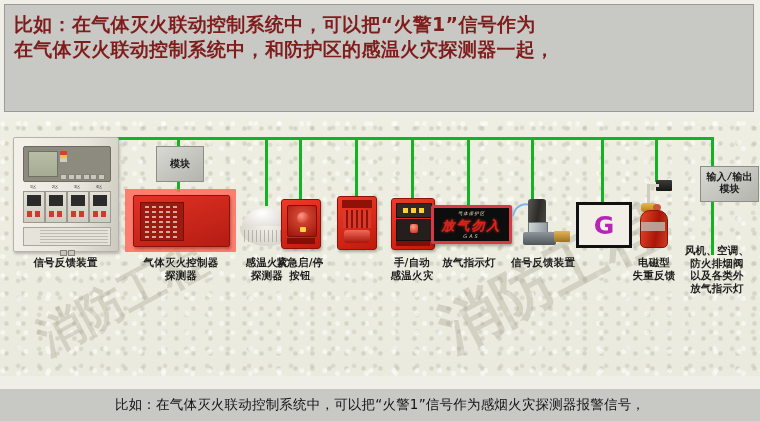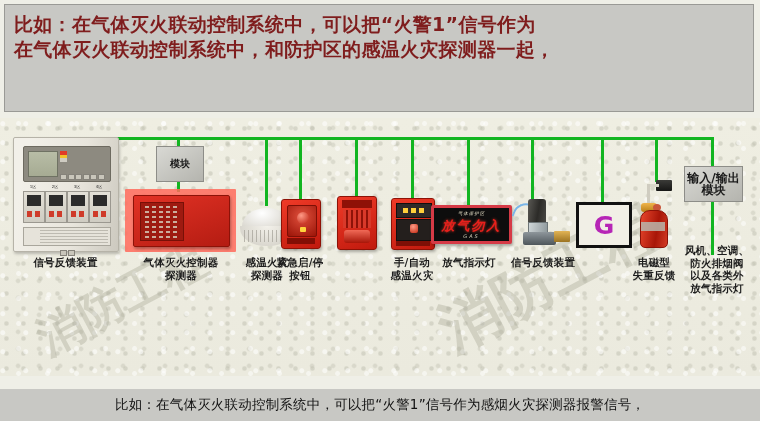--- a/index.html
+++ b/index.html
@@ -228,21 +228,21 @@
     background:linear-gradient(#f0b44b,#b97f18);
   }
   #cyl .knb{position:absolute;left:19px;top:24px;width:8px;height:7px;border-radius:50%;background:#c9563a;}
   #cyl .tank{
     position:absolute;left:6px;top:30px;width:26px;height:36px;
     border-radius:10px 10px 5px 5px;
     background:linear-gradient(100deg,#e8462d,#a81608 60%,#d33a24);
     border:1px solid #8b1207;
   }
   #cyl .band{position:absolute;left:7px;top:42px;width:24px;height:9px;background:#b9b6ab;opacity:.85;}
-  #iomod{left:684px;top:48px;width:57px;height:34px;font-size:12px;}
+  #iomod{left:700px;top:48px;width:57px;height:34px;font-size:10px;font-family:Liberation Mono, monospace;}
   #mod1{left:156px;top:28px;width:46px;height:34px;font-size:10px;}
   
   #bottom-bar{
     position:absolute;left:0;top:389px;width:760px;height:32px;
     background:#c8c8c4;
     display:flex;align-items:center;justify-content:center;
   }
   #bottom-bar span{font-size:13.5px;color:#111;letter-spacing:.2px;white-space:nowrap;}
 </style>
 </head>

